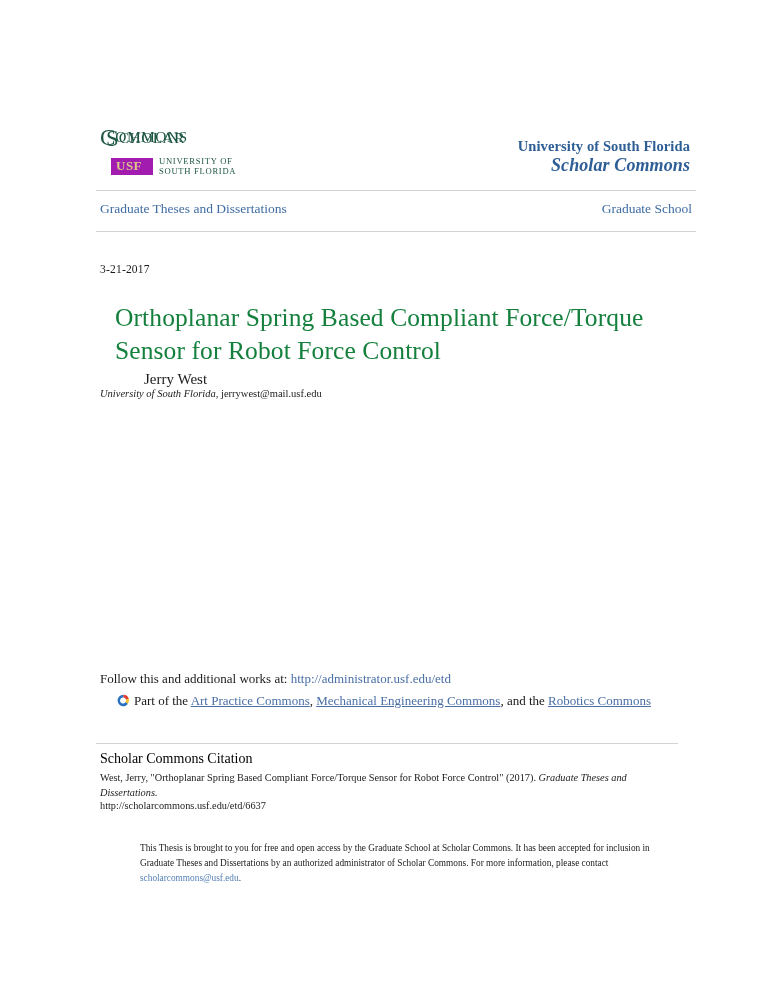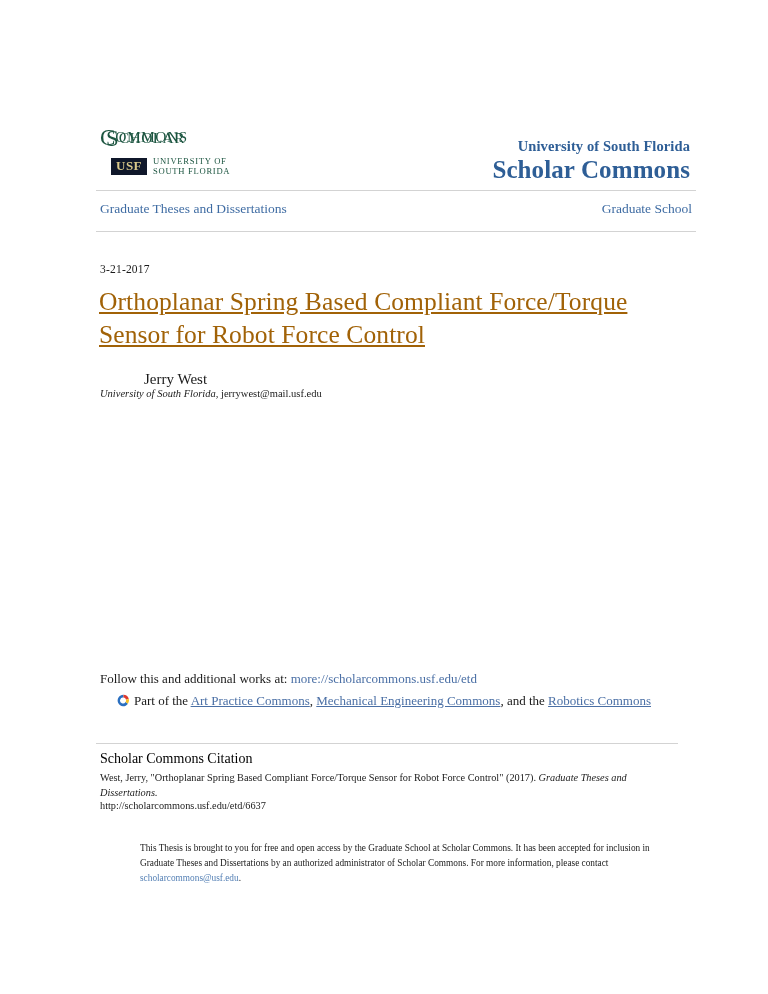--- a/index.html
+++ b/index.html
@@ -58,27 +58,27 @@
   .sc-line2 { position: absolute; left: 0px;  top: 18px; }
 
   .usf-row {
     position: absolute;
     left: 11px;
     top: 48px;
     display: flex;
     align-items: center;
   }
   .usf-badge {
-    background: #0f172a;
+    background: #a21caf;
     color: #d9c88a;
     font-family: "Liberation Serif", "DejaVu Serif", serif;
     font-weight: bold;
     font-size: 13px;
     letter-spacing: .5px;
-    padding: 1px 5px 2px 5px;
+    padding: 1px 11px 2px 5px;
     line-height: 1.05;
   }
   .usf-name {
     margin-left: 6px;
     color: #1c5540;
     font-family: "Liberation Serif", "DejaVu Serif", serif;
     font-size: 8.6px;
     letter-spacing: .7px;
     line-height: 1.22;
   }
@@ -87,21 +87,21 @@
     position: absolute;
     right: 0;
     top: 30px;
     text-align: right;
     color: #2e5e96;
     font-family: "Liberation Serif", "DejaVu Serif", serif;
     font-weight: bold;
     line-height: 1.18;
   }
   .brand-univ { font-size: 14.5px; letter-spacing: .1px; }
-  .brand-sc   { font-size: 25px; letter-spacing: .1px; }
+  .brand-sc   { font-size: 18px; letter-spacing: .1px; font-style: italic; }
 
   
   .rule {
     position: absolute;
     height: 1px;
     background: #d3d3d3;
   }
   .rule-top    { left: 96px;  top: 190px; width: 600px; }
   .rule-bottom { left: 96px;  top: 231px; width: 600px; }
   .rule-cite   { left: 96px;  top: 743px; width: 582px; }
@@ -132,25 +132,24 @@
     letter-spacing: .2px;
   }
 
   .doc-title {
     position: absolute;
     left: 99px;
     top: 285px;
     width: 540px;
     font-size: 25.5px;
     line-height: 1.30;
-    color: #a16207;
+    color: #15803d;
     font-weight: normal;
-    margin: 0;
+    margin: 16px;
     letter-spacing: .1px;
-    text-decoration: underline;
   }
 
   .author {
     position: absolute;
     left: 100px;
     top: 371px;
     font-size: 15px;
     color: #1a1a1a;
     margin-left: 44px;
   }
@@ -285,21 +284,21 @@
 
   <h1 class="doc-title">Orthoplanar Spring Based Compliant Force/Torque Sensor for Robot Force Control</h1>
 
   <div class="author">Jerry West</div>
 
   <div class="affiliation">
     <span class="ital">University of South Florida</span><span>, </span><span>jerrywest@mail.usf.edu</span>
   </div>
 
   <div class="follow">
-    <span>Follow this and additional works at: </span><a class="plainlink" href="#">more://scholarcommons.usf.edu/etd</a>
+    <span>Follow this and additional works at: </span><a class="plainlink" href="#">http://administrator.usf.edu/etd</a>
   </div>
 
   <div class="subjects">
     <span class="net-icon">
       <svg viewBox="0 0 32 32" width="13" height="13" aria-hidden="true">
         <path d="M16 2 A14 14 0 1 0 27 24 L21 19.5 A7.2 7.2 0 1 1 16 8.9 Z" fill="#2a6fc0"></path>
         <path d="M16 2 A14 14 0 0 1 29 11.5 L22.3 14 A7.2 7.2 0 0 0 16 8.9 Z" fill="#e03a2f"></path>
         <path d="M29 11.5 A14 14 0 0 1 27 24 L21 19.5 A7.2 7.2 0 0 0 22.3 14 Z" fill="#f5c024"></path>
       </svg>
     </span><span>Part of the </span><a href="#">Art Practice Commons</a><span>, </span><a href="#">Mechanical Engineering Commons</a><span>, and the </span><a href="#">Robotics Commons</a>

